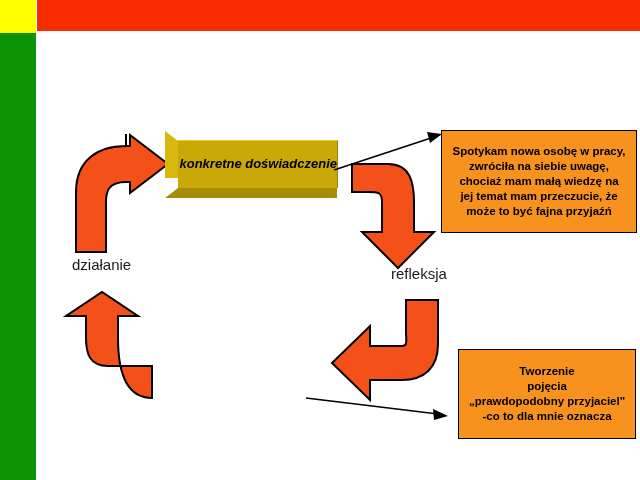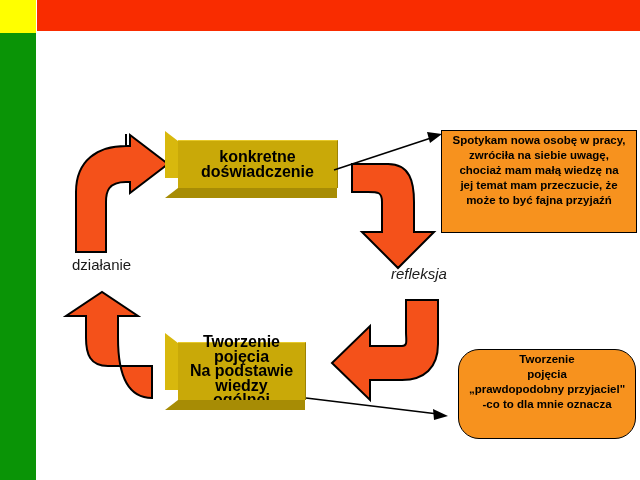--- a/index.html
+++ b/index.html
@@ -52,28 +52,29 @@
 
   
   .gold-box {
     position: absolute;
     box-sizing: border-box;
     background: #c9a908;
     border-top: 1px solid #e7c92a;
     border-right: 1px solid #9c8205;
     display: flex;
     align-items: center;
-    justify-content: center;
+    justify-content: flex-end;
     color: #000000;
     font-weight: bold;
-    font-size: 16px;
+    font-size: 13px;
     line-height: 14.5px;
     text-align: center;
     white-space: pre-line;
     z-index: 4;
+    font-style: italic;
   }
   .gold-box::before { 
     content: "";
     position: absolute;
     left: -13px; top: -10px;
     width: 13px; height: 100%;
     background: #d8b80d;
     clip-path: polygon(0 0, 100% 10px, 100% 100%, 0 100%);
   }
   .gold-box::after { 
@@ -85,21 +86,21 @@
     clip-path: polygon(13px 0, 100% 0, calc(100% - 0px) 100%, 0 100%);
   }
 
   
   .orange-box {
     position: absolute;
     box-sizing: border-box;
     background: #f7921e;
     border: 1.5px solid #000000;
     display: flex;
-    align-items: flex-start;
+    align-items: center;
     justify-content: center;
     color: #000000;
     font-weight: bold;
     font-size: 11.5px;
     line-height: 15px;
     text-align: center;
     white-space: pre-line;
     padding: 2px 0;
     z-index: 3;
   }
@@ -221,38 +222,33 @@
 
   <svg class="connector-svg" style="left:306px; top:396px;" width="148" height="30" viewBox="0 0 148 30">
     <line class="connector-line" x1="0" y1="2" x2="132" y2="18"></line>
     <polygon class="connector-head" points="142,20 127,13 128,24"></polygon>
   </svg>
 
   <div class="gold-box" style="left:178px; top:140px; width:160px; height:48px;">
     <span>konkretne doświadczenie</span>
   </div>
 
-  <div class="gold-box" style="left:178px; top:342px; width:128px; height:58px;">
-    <span>Tworzenie pojęcia
-Na podstawie wiedzy
-ogólnej</span>
-  </div>
 
   <div class="orange-box" style="left:441px; top:130px; width:196px; height:103px;">
     <span>Spotykam nowa osobę w pracy,
 zwróciła na siebie uwagę,
 chociaż mam małą wiedzę na
 jej temat mam przeczucie, że
 może to być fajna przyjaźń</span>
   </div>
 
-  <div class="orange-box" style="left:458px; top:349px; width:178px; height:90px;border-radius:21px;">
+  <div class="orange-box" style="left:458px; top:349px; width:178px; height:90px;">
     <span>Tworzenie
 pojęcia
 „prawdopodobny przyjaciel"
 -co to dla mnie oznacza</span>
   </div>
 
   <div class="plain-label" style="left:72px; top:256px;">działanie</div>
 
-  <div class="plain-label" style="left:391px; top:265px;font-style:italic;">refleksja</div>
+  <div class="plain-label" style="left:391px; top:265px;">refleksja</div>
 
 </div>
 
 </body></html>

